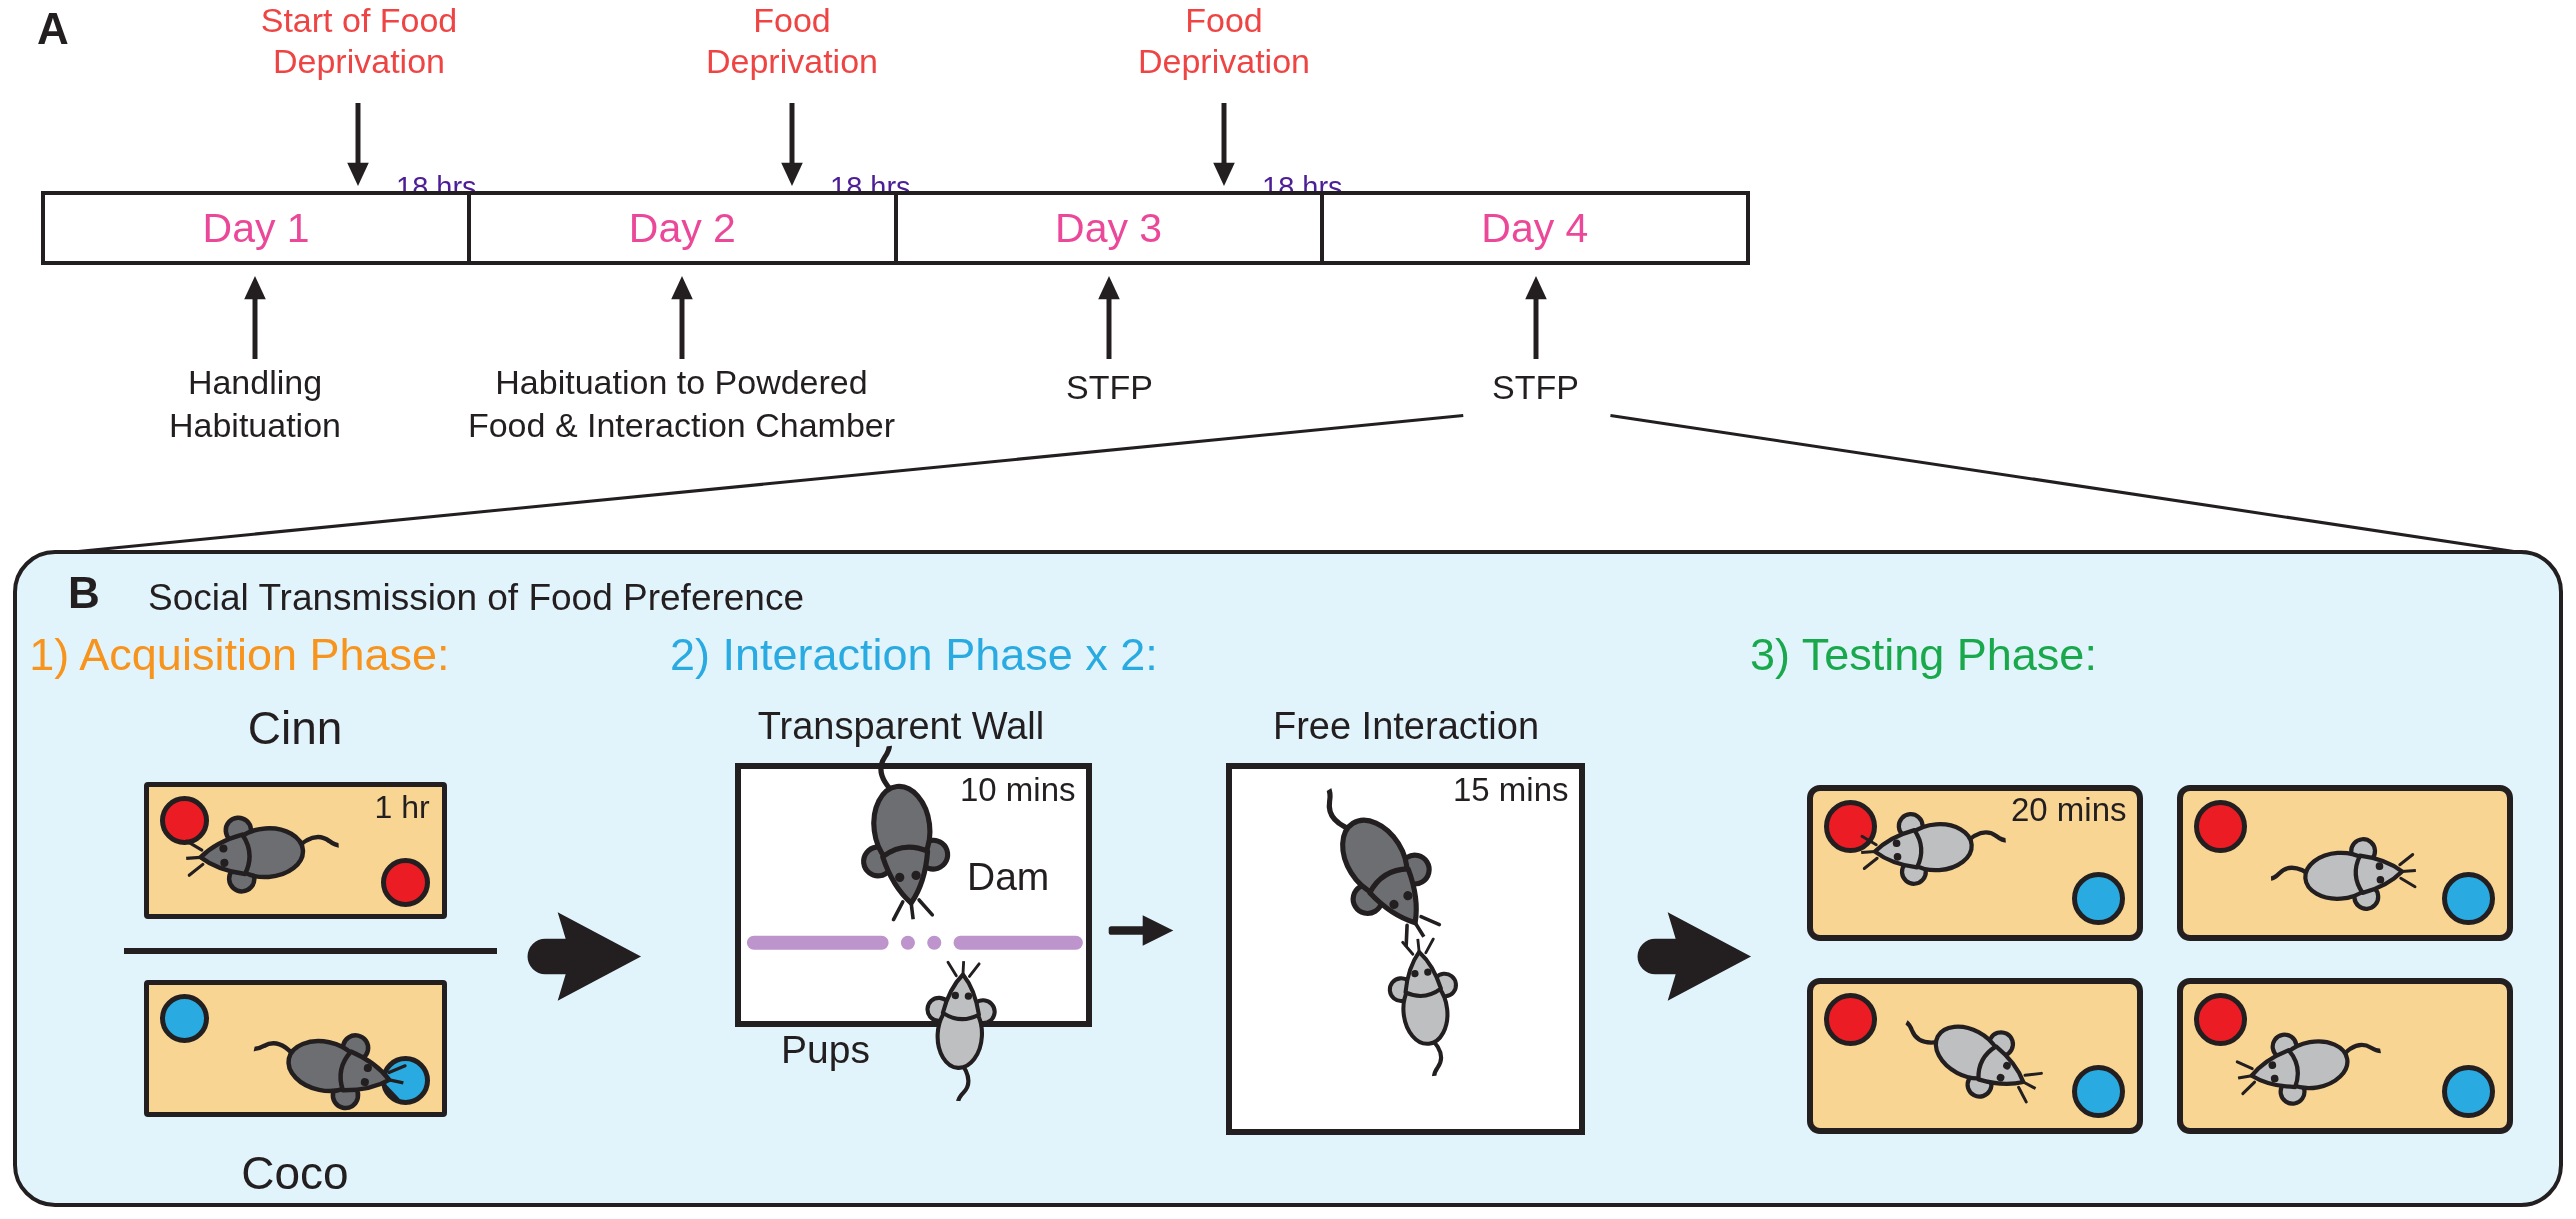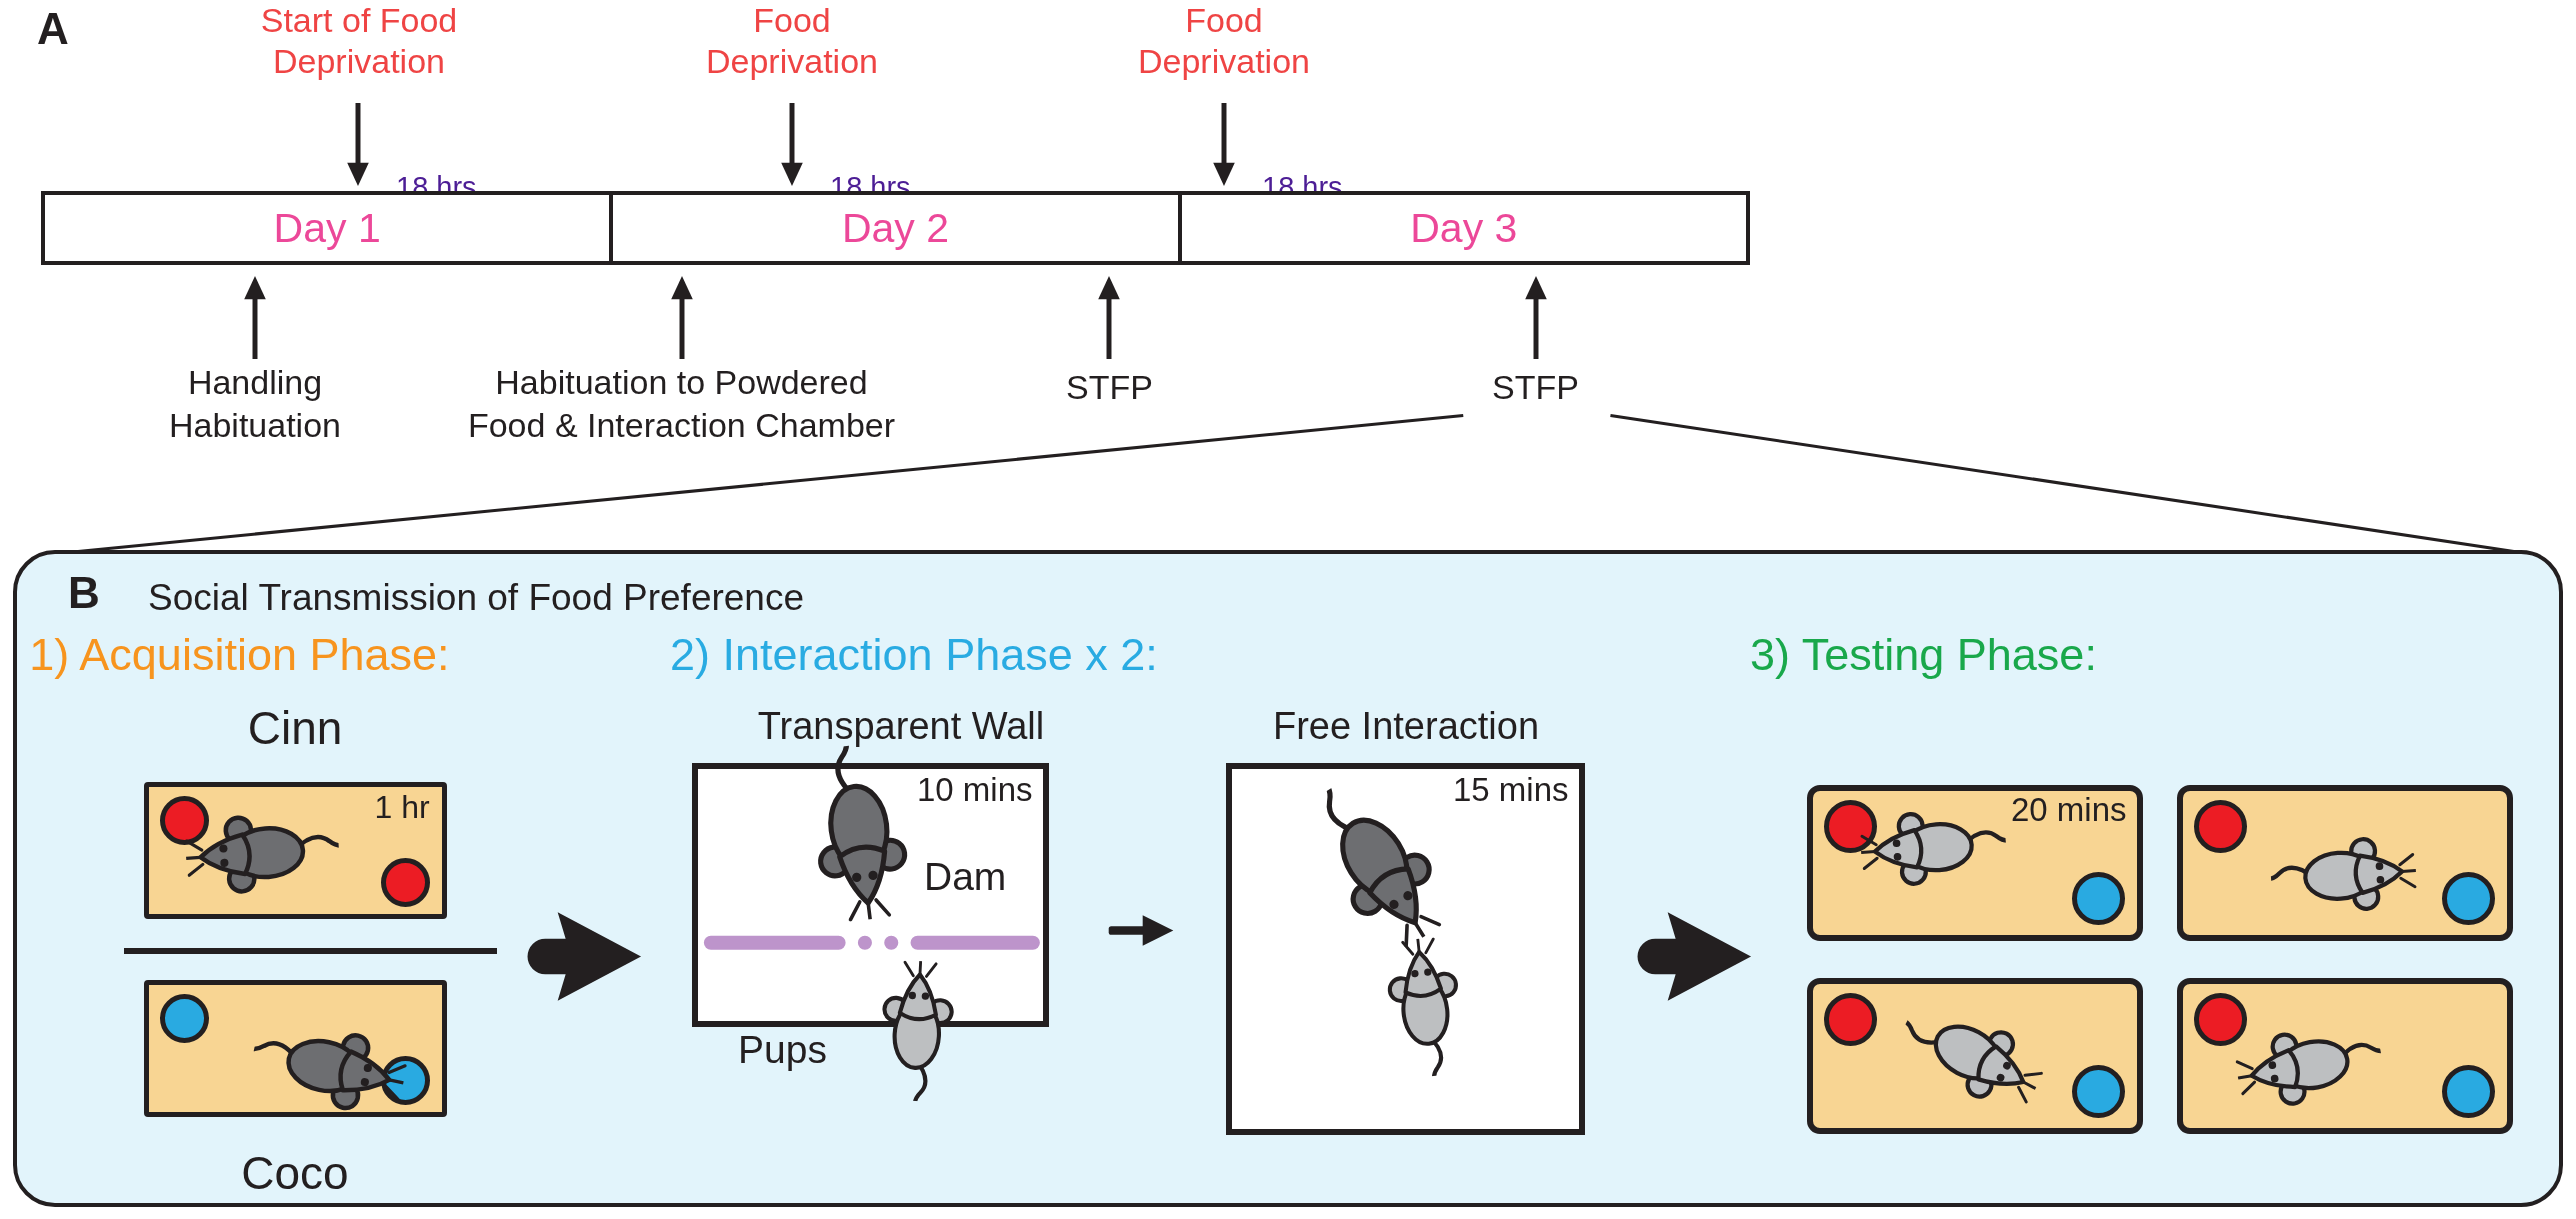--- a/index.html
+++ b/index.html
@@ -114,20 +114,21 @@
         <use href="#v-arrow-shape"></use>
       </svg>
     <div class="abs hrs-label" style="left:396px;top:123px">18 hrs</div>
     <div class="abs hrs-label" style="left:830px;top:123px">18 hrs</div>
     <div class="abs hrs-label" style="left:1262px;top:123px">18 hrs</div>
 
     <div id="timeline" class="abs">
       <div class="day-box">Day 1</div>
       <div class="day-box">Day 2</div>
       <div class="day-box">Day 3</div>
+      <div class="day-box">Day 4</div>
     </div>
 
     <svg class="abs v-arrow up" style="left:242px;top:276px" viewBox="0 0 30 100">
         <use href="#v-arrow-shape"></use>
       </svg>
     <svg class="abs v-arrow up" style="left:669px;top:276px" viewBox="0 0 30 100">
         <use href="#v-arrow-shape"></use>
       </svg>
     <svg class="abs v-arrow up" style="left:1096px;top:276px" viewBox="0 0 30 100">
         <use href="#v-arrow-shape"></use>
@@ -178,21 +179,21 @@
     </div>
 
     <div class="abs cage-caption" style="left:173px;top:592px">Coco</div>
 
     <svg class="abs" style="left:499px;top:349px" width="133" height="107" viewBox="0 0 150 120">
         <use href="#big-arrow-shape"></use>
       </svg>
 
     <div class="abs int-title" style="left:700px;top:151px;width:368px">Transparent Wall</div>
 
-    <div class="abs int-box" style="left:675px;top:209px;width:357px;height:264px">
+    <div class="abs int-box" style="left:718px;top:209px;width:357px;height:264px">
       <div class="int-time" style="right:10.5px;top:1.8px">10 mins</div>
       <svg class="mouse" style="left:74px;top:12.3px;color:#6D6E71;transform:rotate(-97deg)" width="175" height="103" viewBox="0 0 170 100">
           <use href="#mouse-shape"></use>
         </svg>
       <div class="int-role" style="left:226px;top:86px">Dam</div>
       <svg class="abs" style="left:3.5px;top:165px" width="338" height="17.5" viewBox="0 0 386 20">
         <line x1="10" y1="10" x2="378" y2="10" stroke="#BD94CB" stroke-width="16" stroke-linecap="round" stroke-dasharray="146 30 0.1 30 0.1 30"></line>
       </svg>
       <div class="int-role" style="left:40px;top:259px">Pups</div>
       <svg class="mouse" style="left:149px;top:221px;color:#BDBFC1;transform:rotate(93deg)" width="140" height="82" viewBox="0 0 170 100">

